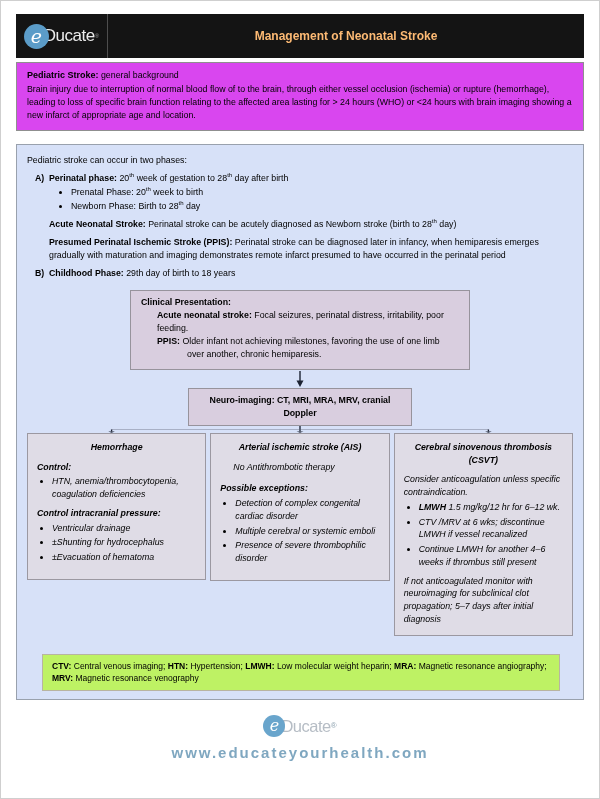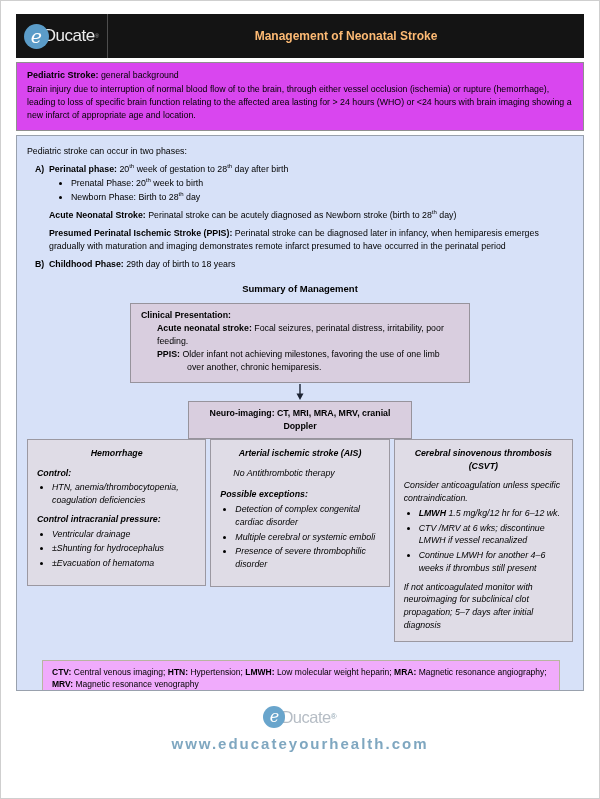--- a/index.html
+++ b/index.html
@@ -18,21 +18,21 @@
   .logo-reg { color:#9a9a9a; font-size:6px; vertical-align:top; line-height:10px; }
   .header-title { flex:1; display:flex; align-items:center; justify-content:center;
     color:#fdba74; font-weight:bold; font-size:12px; }
 
   
   .bg-box { margin-top:4px; background:#d946ef; border:1px solid #8f8f8f;
     padding:6px 10px 8px 10px; font-size:8.8px; line-height:1.5; }
   .bg-box .h b { font-size:9px; }
 
   
-  .main-box { margin-top:4px; background:#d7e1f8; border:1px solid #99a1ad; height:556px;
+  .main-box { margin-top:13px; background:#d7e1f8; border:1px solid #99a1ad; height:556px;
     padding:9px 10px 8px 10px; display:flex; flex-direction:column; overflow:hidden; }
 
   .phases { font-size:8.8px; line-height:1.5; }
   .phase-item { display:flex; margin-top:5px; }
   .phase-label { width:22px; font-weight:bold; flex:none; padding-left:8px; }
   .phase-body { flex:1; }
   .phase-bullets { list-style:disc; padding-left:16px; margin:1px 0 2px 6px; }
   .phase-para { margin-top:5px; }
 
   .summary-heading { text-align:center; font-weight:bold; font-size:9.5px; margin-top:11px; }
@@ -51,21 +51,21 @@
   .branch-box { flex:1; background:#dfdce6; border:1px solid #9b98a1; padding:7px 9px 9px 9px;
     font-size:8.8px; line-height:1.45; }
   .branch-title { font-weight:bold; text-align:center; margin-bottom:7px; }
   .branch-title.left { text-align:center; }
   .branch-box ul { list-style:disc; padding-left:13px; margin:2px 0 6px 2px; }
   .branch-box li { margin-bottom:2px; }
   .sub-bold { font-weight:bold; }
   .ais-sub { padding-left:13px; margin:2px 0 9px 0; }
   .csvt-note { margin-top:6px; }
 
-  .abbrev-box { margin:18px 13px 0 15px; background:#f0abfc; border:1px solid #b8b4a1;
+  .abbrev-box { margin:18px 13px 0 15px; background:#bef264; border:1px solid #b8b4a1;
     padding:5px 9px; font-size:8.5px; line-height:1.5; }
 
   
   .footer { text-align:center; margin-top:15px; }
   .footer-logo { display:inline-flex; align-items:center; }
   .f-circle { width:22px; height:22px; border-radius:50%; background:#69a5cc; color:#fff;
     font-family:"DejaVu Serif", serif; font-style:italic; font-size:16px; line-height:21px;
     text-align:center; position:relative; z-index:2; }
   .f-word { color:#b6bdc5; font-size:16.5px; letter-spacing:-0.5px; margin-left:-4px; }
   .f-reg { color:#8fa3b0; font-size:8px; vertical-align:top; line-height:12px; }
@@ -111,21 +111,20 @@
             <div class="phase-para"><b>Presumed Perinatal Ischemic Stroke (PPIS):</b><span> Perinatal stroke can be diagnosed later in infancy, when hemiparesis emerges gradually with maturation and imaging demonstrates remote infarct presumed to have occurred in the perinatal period</span></div>
           </div>
         </div>
 
         <div class="phase-item">
           <div class="phase-label">B)</div>
           <div class="phase-body"><b>Childhood Phase:</b><span> 29th day of birth to 18 years</span></div>
         </div>
       </div>
 
-      <div class="summary-heading">Summary of Management</div>
 
       <div class="flow-box clinical-box">
         <div><b>Clinical Presentation:</b></div>
         <div class="indent1"><b>Acute neonatal stroke:</b><span> Focal seizures, perinatal distress, irritability, poor feeding.</span></div>
         <div class="indent1 hang"><b>PPIS:</b><span> Older infant not achieving milestones, favoring the use of one limb over another, chronic hemiparesis.</span></div>
       </div>
 
       <div class="arrow-wrap">
         <svg width="12" height="18" viewBox="0 0 12 18">
             <line x1="6" y1="1" x2="6" y2="11" stroke="#1c2333" stroke-width="1.4"></line>

